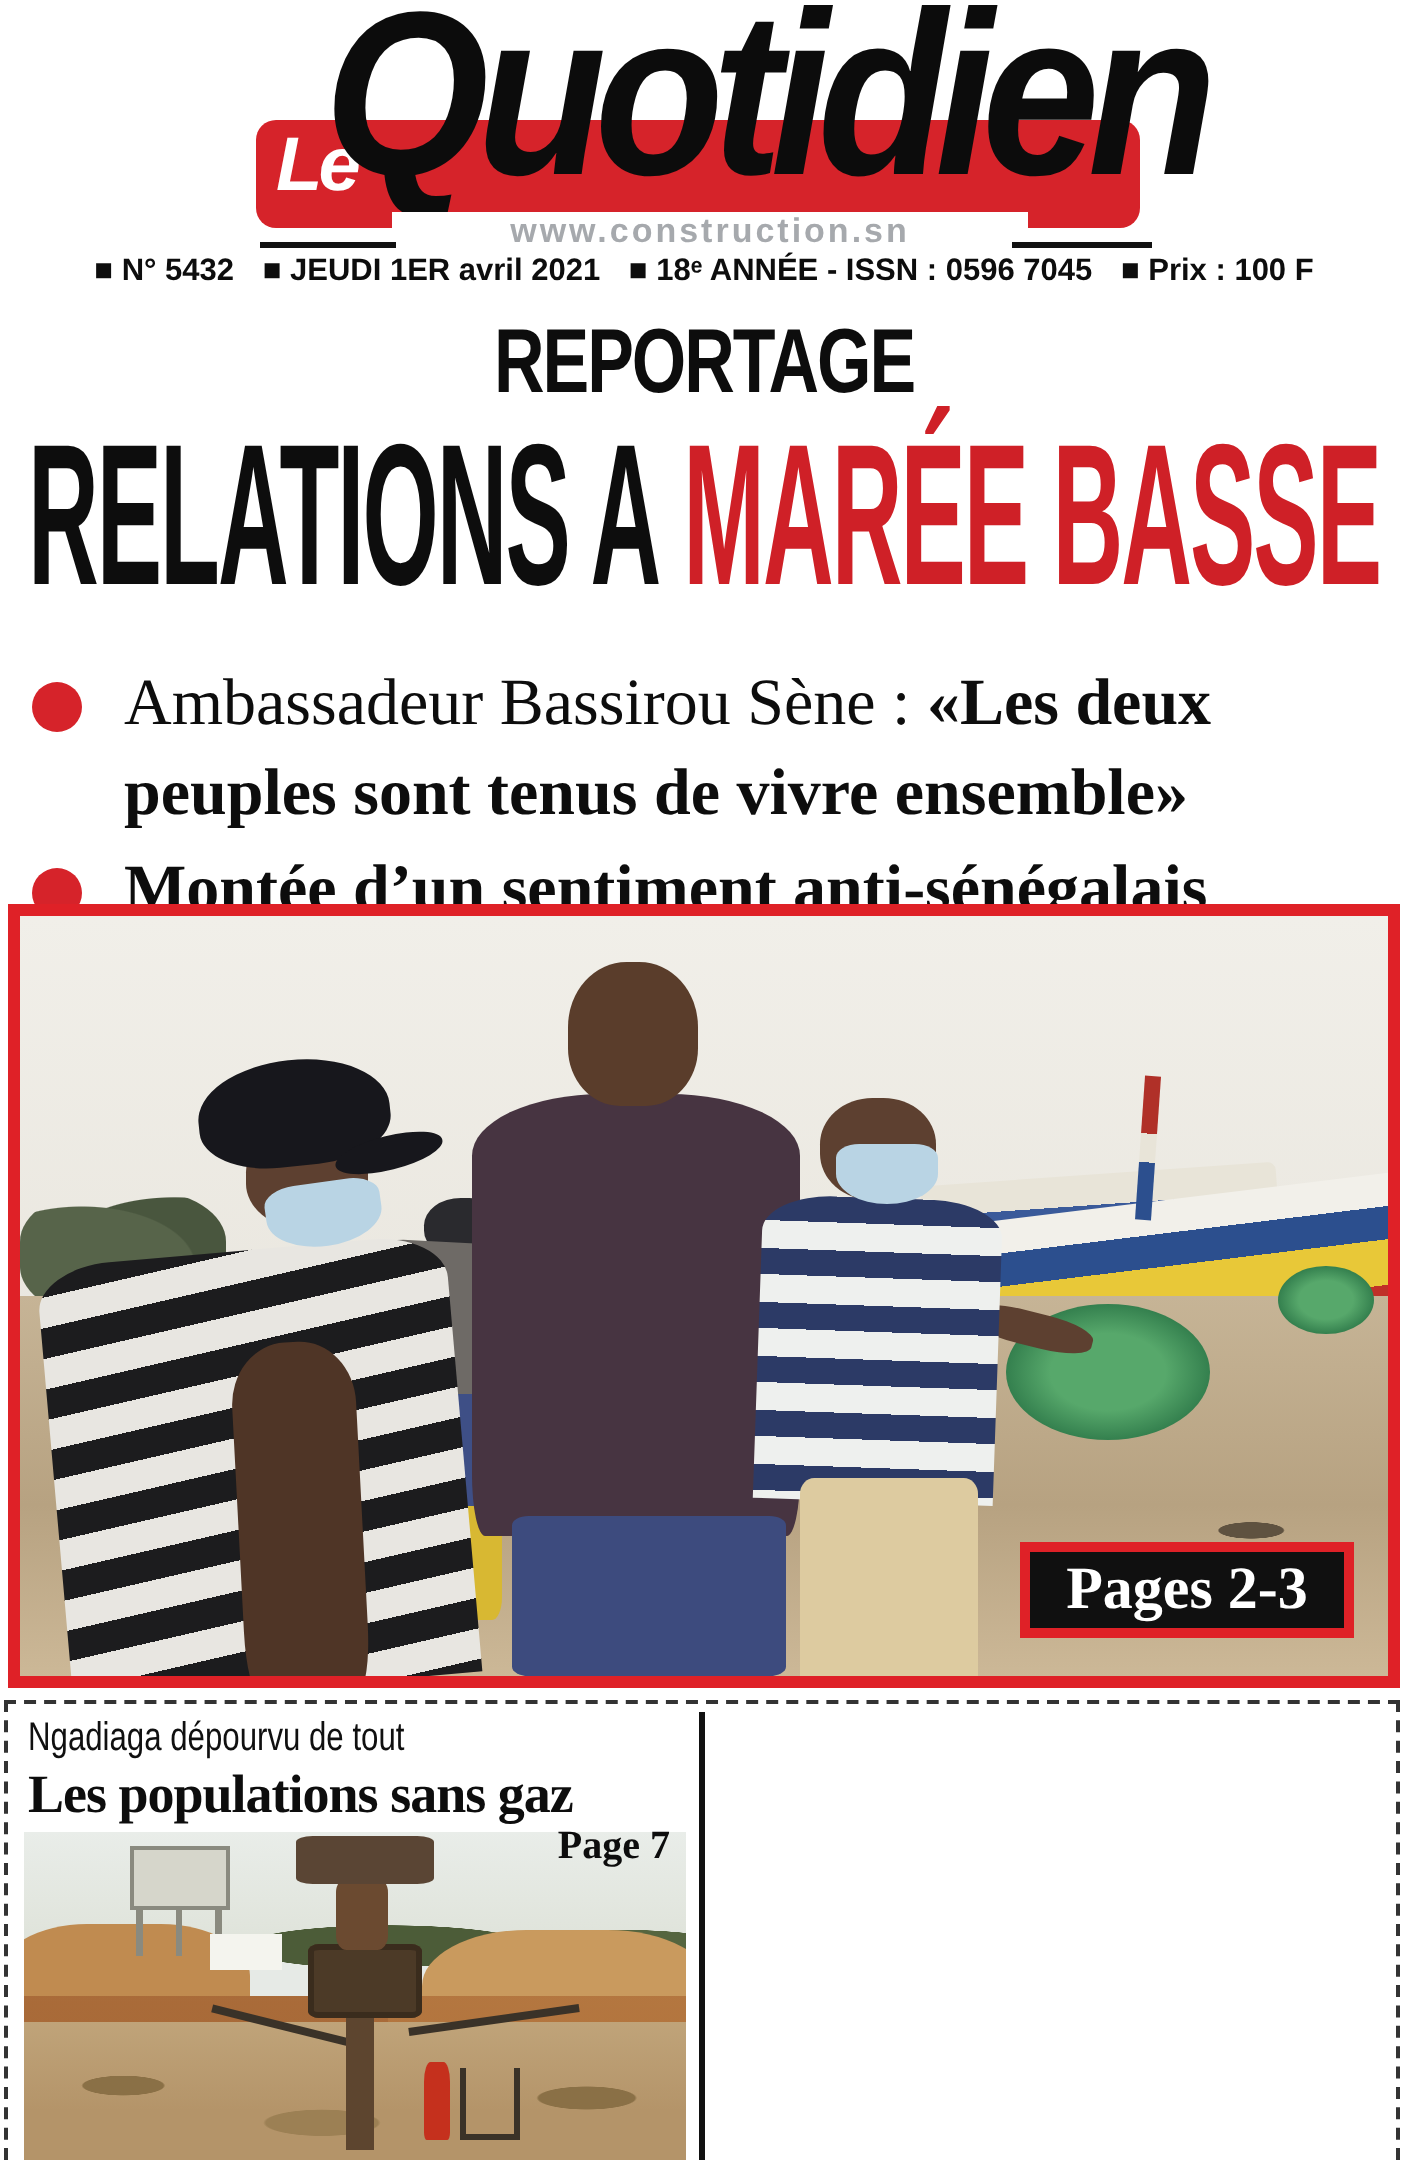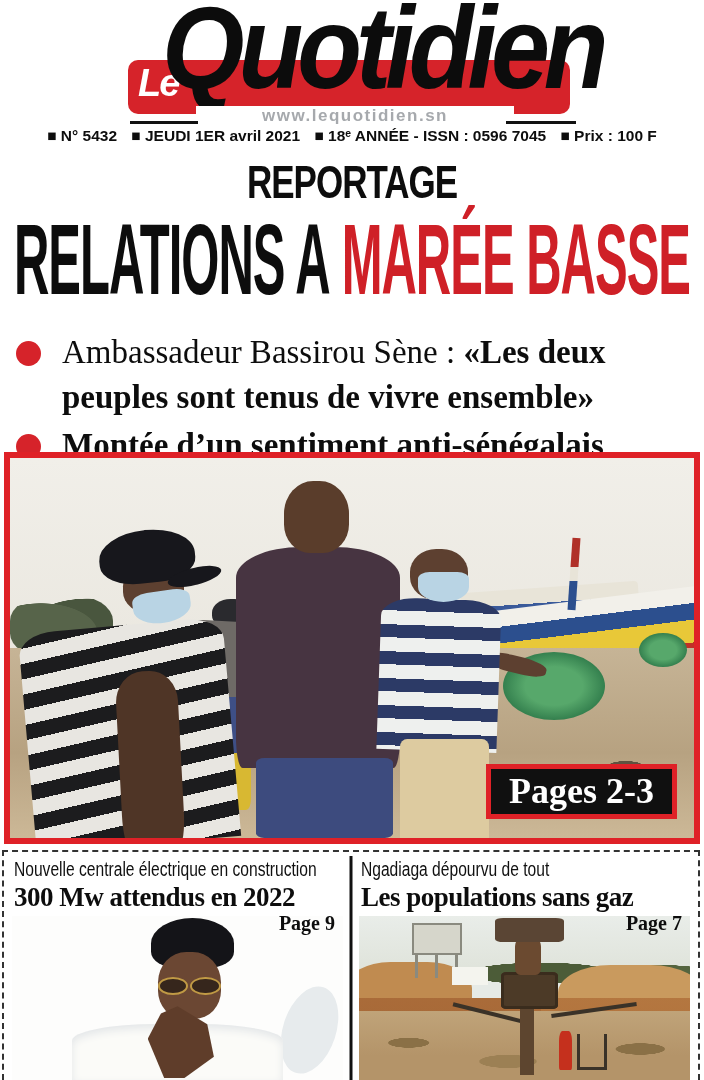--- a/index.html
+++ b/index.html
@@ -100,21 +100,21 @@
   .p4-head{position:absolute;left:58.5%;top:24%;width:8.5%;height:13.5%;background:#5d4030;border-radius:45%;}
   .p4-mask{position:absolute;left:59.6%;top:30%;width:7.5%;height:8%;background:#b9d4e4;
            border-radius:25% 25% 55% 55%;}
   .p4-polo{position:absolute;left:54%;top:37%;width:17.5%;height:40%;transform:rotate(2deg);
            border-radius:30% 30% 0 0/12%;
            background:repeating-linear-gradient(180deg,#2c3a66 0 13px,#eef0ee 13px 27px);}
   .p4-pants{position:absolute;left:57%;top:74%;width:13%;height:26%;background:#ddcba0;border-radius:8% 8% 0 0;}
   .p4-arm{position:absolute;left:69.5%;top:52%;width:9%;height:4.5%;background:#5d4030;
           border-radius:40%;transform:rotate(14deg);}
   .page-badge{position:absolute;right:2.5%;bottom:5%;background:#101010;border:5px solid #df2127;
-              color:#fff;font-family:"Liberation Serif",serif;font-weight:bold;font-size:36px;
+              color:#fff;font-family:"Liberation Serif",serif;font-weight:bold;font-size:30px;
               line-height:1.15;padding:2px 18px;}
 
   
   .bottom{position:absolute;left:2px;top:850px;width:698px;height:230px;border:2px dashed #333;
           border-bottom:none;display:flex;box-sizing:border-box;}
   .divider{position:absolute;left:50%;top:4px;bottom:0;width:3px;background:#111;transform:translateX(-50%);}
   .col{position:relative;width:50%;padding:6px 10px 0 10px;box-sizing:border-box;overflow:hidden;}
   .col-kicker{font-size:20px;line-height:1.15;color:#101010;white-space:nowrap;
               transform:scaleX(0.78);transform-origin:left center;}
   .col-head{font-family:"Liberation Serif",serif;font-size:27px;font-weight:bold;letter-spacing:-0.5px;
@@ -172,21 +172,21 @@
 </head>
 <body>
 
 <div class="page">
 
   <div class="masthead">
     <div class="mh-box"></div>
     <div class="mh-le">Le</div>
     <div class="mh-title">Quotidien</div>
     <div class="mh-band">
-      <span class="mh-site">www.lequotidien.sn</span>
+      <span class="mh-site">www.construction.sn</span>
     </div>
     <div class="mh-rule mh-rule-left"></div>
     <div class="mh-rule mh-rule-right"></div>
     <div class="mh-info">
       <span>■ N° 5432</span>
       <span>■ JEUDI 1ER avril 2021</span>
       <span>■ 18ᵉ ANNÉE - ISSN : 0596 7045</span>
       <span>■ Prix : 100 F</span>
     </div>
   </div>
@@ -241,36 +241,20 @@
     <div class="p4-arm"></div>
     <div class="p4-polo"></div>
     <div class="p4-pants"></div>
     <div class="p4-head"></div>
     <div class="p4-mask"></div>
 
     <div class="page-badge">Pages 2-3</div>
   </div>
 
   <div class="bottom">
-    <div class="col">
-      <div class="col-kicker">Nouvelle centrale électrique en construction</div>
-      <div class="col-head">300 Mw attendus en 2022</div>
-      <div class="page-ref">Page 9</div>
-      <div class="col-photo portrait">
-        <div class="m-shade"></div>
-        <div class="m-robe"></div>
-        <div class="m-cap"></div>
-        <div class="m-face"></div>
-        <div class="m-glasses">
-          <div class="m-lens"></div>
-          <div class="m-lens"></div>
-        </div>
-        <div class="m-hand"></div>
-      </div>
-    </div>
     <div class="divider"></div>
     <div class="col">
       <div class="col-kicker">Ngadiaga dépourvu de tout</div>
       <div class="col-head">Les populations sans gaz</div>
       <div class="page-ref">Page 7</div>
       <div class="col-photo industrial">
         <div class="i-sky"></div>
         <div class="i-shrubs"></div>
         <div class="i-mound-left"></div>
         <div class="i-mound-right"></div>

